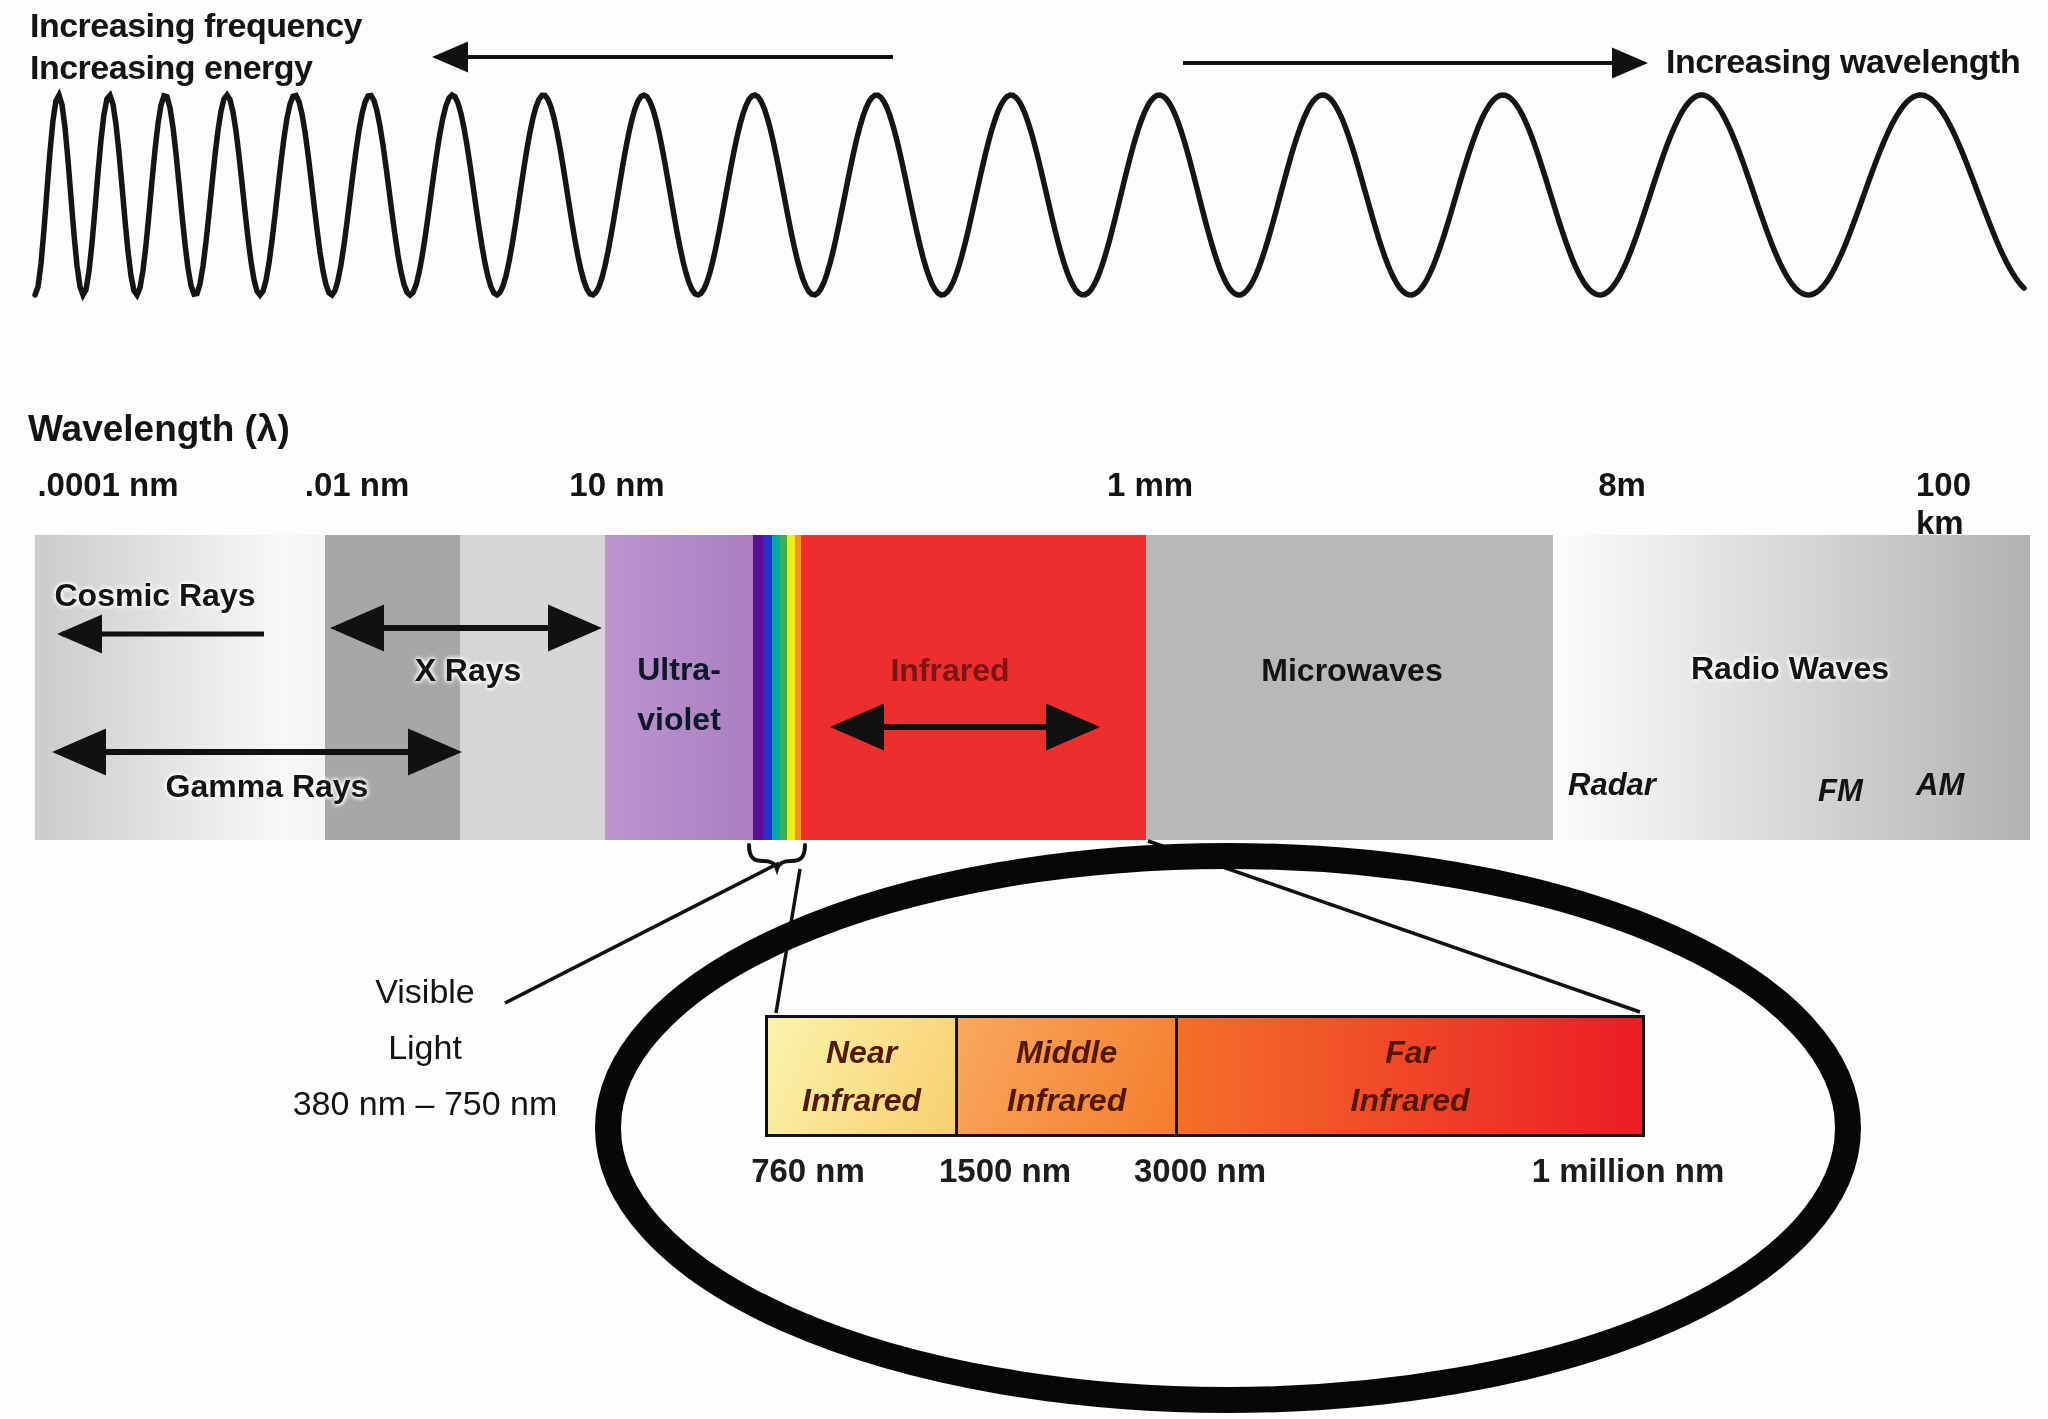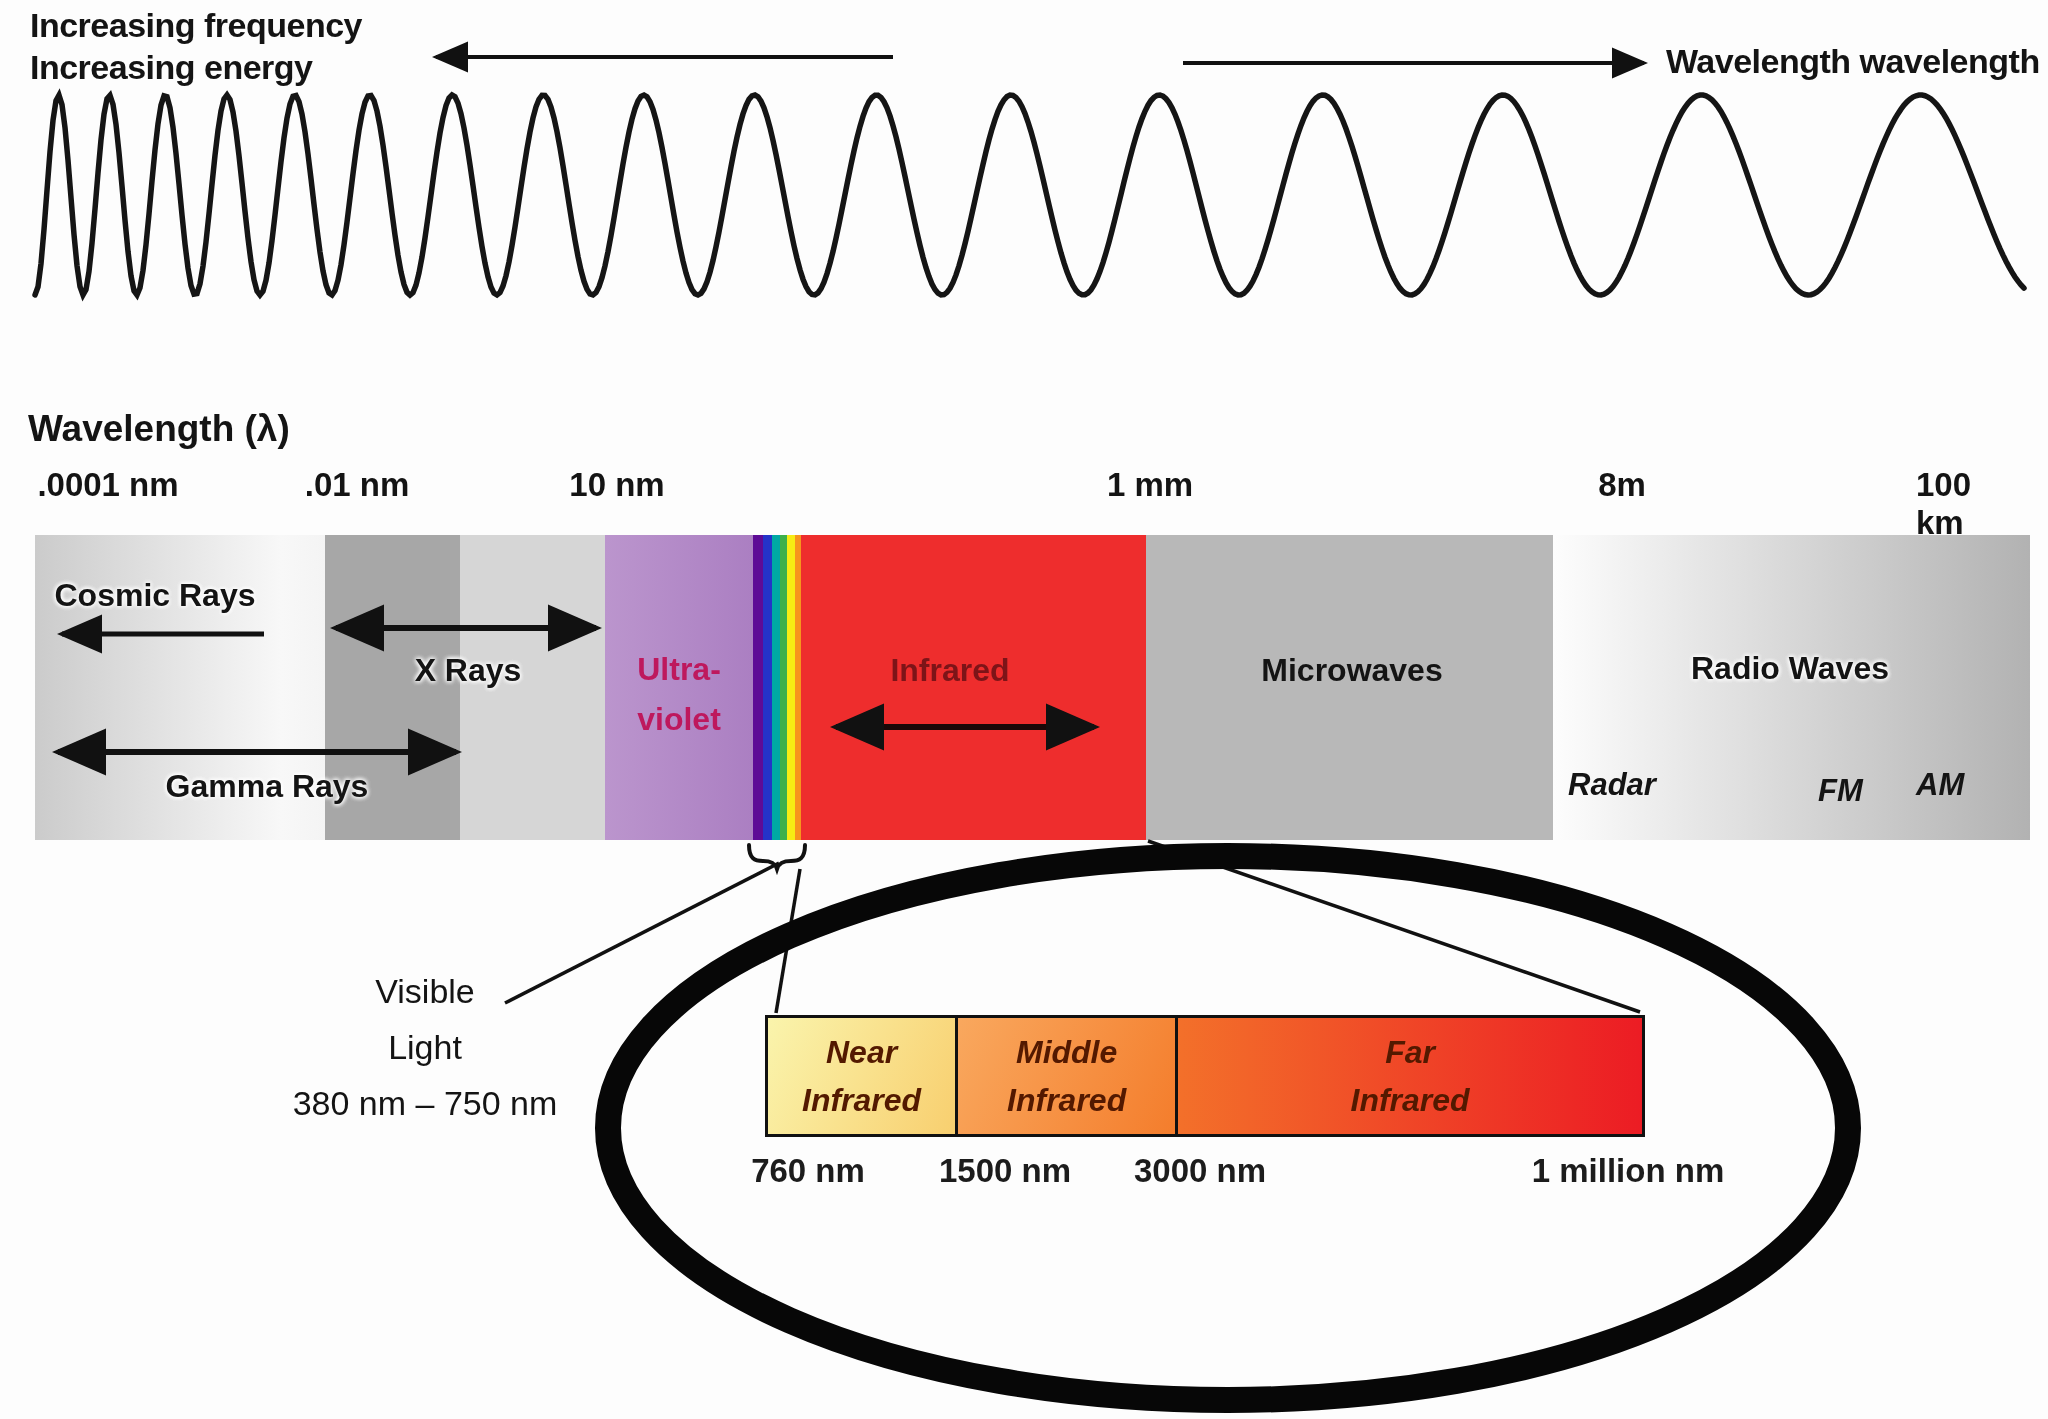--- a/index.html
+++ b/index.html
@@ -20,21 +20,21 @@
   .seg-cosmic{width:290px;background:linear-gradient(to right,#cbcbcb,#f8f8f8 85%,#f4f4f4);}
   .seg-xray{width:135px;background:#a7a7a7;}
   .seg-gap{width:145px;background:#d6d6d6;}
   .seg-uv{width:148px;background:linear-gradient(to right,#bb95cd,#ab7fc2);}
   .seg-rainbow{width:48px;display:flex;}
   .seg-rainbow span{height:100%;}
   .seg-ir{width:345px;background:#ee2d2d;}
   .seg-micro{width:407px;background:#b8b8b8;}
   .seg-radio{width:477px;background:linear-gradient(to right,#fdfdfd,#b2b2b2);}
   .band-lbl{font-size:32px;font-weight:700;text-align:center;}
-  .uv-lbl{color:#be185d;line-height:1.55;}
+  .uv-lbl{color:#0f172a;line-height:1.55;}
   .ir-lbl{color:#7d1418;}
   .sub-lbl{font-size:31px;font-weight:700;font-style:italic;}
   
   .vis{font-size:34px;font-weight:400;text-align:center;transform:translateX(-50%);white-space:nowrap;}
   
   .irbox{left:765px;top:1015px;width:880px;height:122px;display:flex;border:3px solid #111;box-sizing:border-box;font-style:italic;}
   .irseg{height:100%;display:flex;flex-direction:column;align-items:center;justify-content:center;
          font-size:32px;font-weight:700;color:#531900;line-height:1.5;box-sizing:border-box;}
   .irseg-near{width:191px;background:linear-gradient(115deg,#faf4ac,#f8cf6f);border-right:3px solid #111;}
   .irseg-middle{width:221px;background:linear-gradient(115deg,#f9a85e,#f47d2c);border-right:3px solid #111;}
@@ -88,21 +88,21 @@
 
     <line x1="505" y1="1003" x2="779" y2="863" stroke="#111" stroke-width="3.5"></line>
     <line x1="800" y1="869" x2="776" y2="1013" stroke="#111" stroke-width="3.5"></line>
     <line x1="1148" y1="841" x2="1640" y2="1012" stroke="#111" stroke-width="3.5"></line>
 
     <ellipse cx="1228" cy="1128" rx="620" ry="272" fill="none" stroke="#070707" stroke-width="26"></ellipse>
   </svg>
 
   <div class="abs txt hdr" style="left:30px;top:6px;">Increasing frequency</div>
   <div class="abs txt hdr" style="left:30px;top:48px;">Increasing energy</div>
-  <div class="abs txt hdr" style="left:1666px;top:42px;">Wavelength wavelength</div>
+  <div class="abs txt hdr" style="left:1666px;top:42px;">Increasing wavelength</div>
 
   <div class="abs txt wl-title" style="left:28px;top:408px;">Wavelength (λ)</div>
   <div class="abs txt tick" style="left:108px;top:466px;">.0001 nm</div>
   <div class="abs txt tick" style="left:357px;top:466px;">.01 nm</div>
   <div class="abs txt tick" style="left:617px;top:466px;">10 nm</div>
   <div class="abs txt tick" style="left:1150px;top:466px;">1 mm</div>
   <div class="abs txt tick" style="left:1622px;top:466px;">8m</div>
   <div class="abs txt tick" style="left:1960px;top:466px;">100 km</div>
 
   <div class="abs txt band-lbl halo" style="left:40px;top:577px;width:230px;">Cosmic Rays</div>

